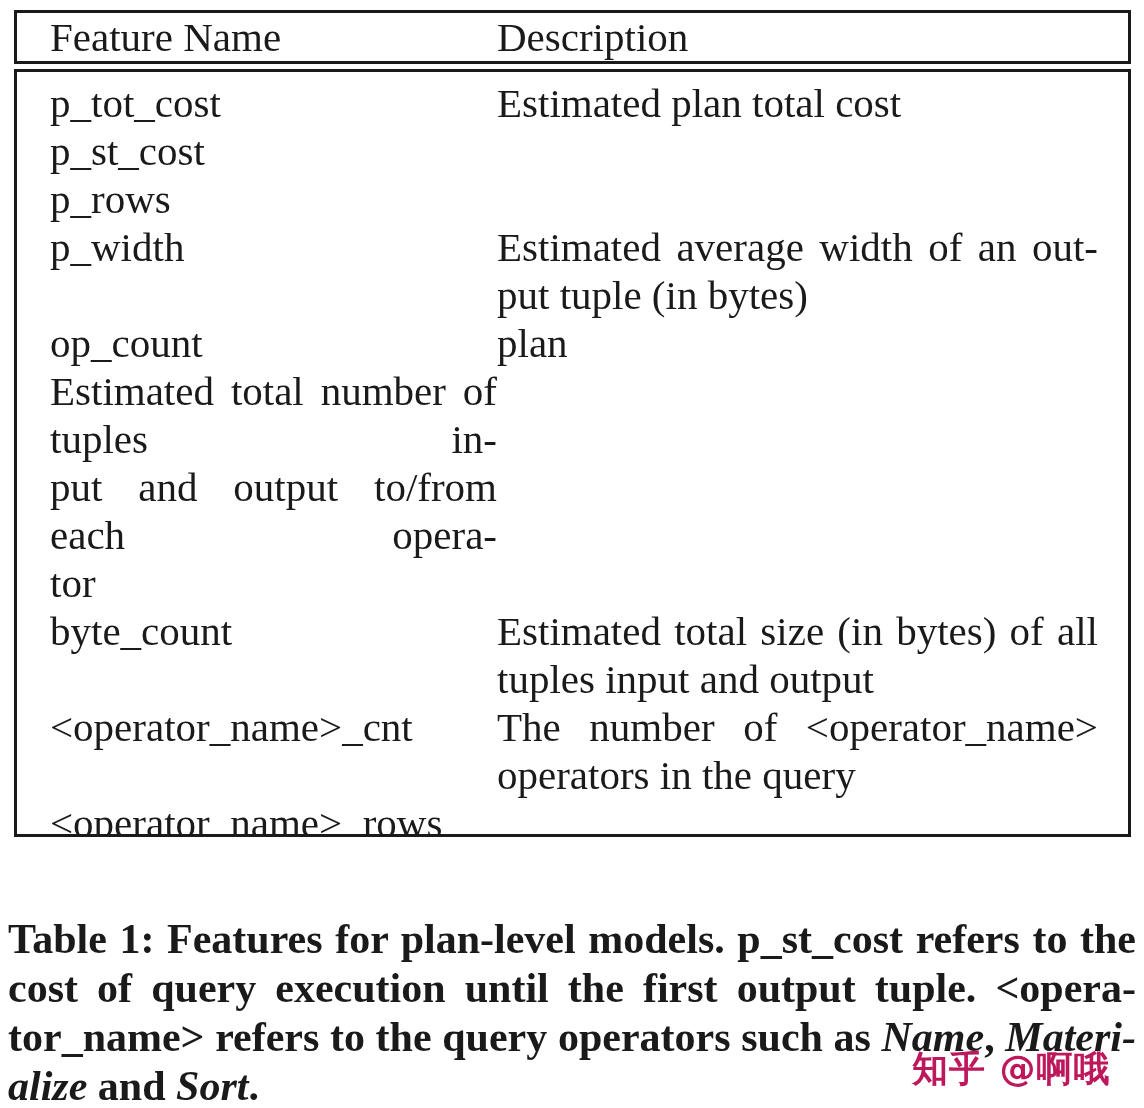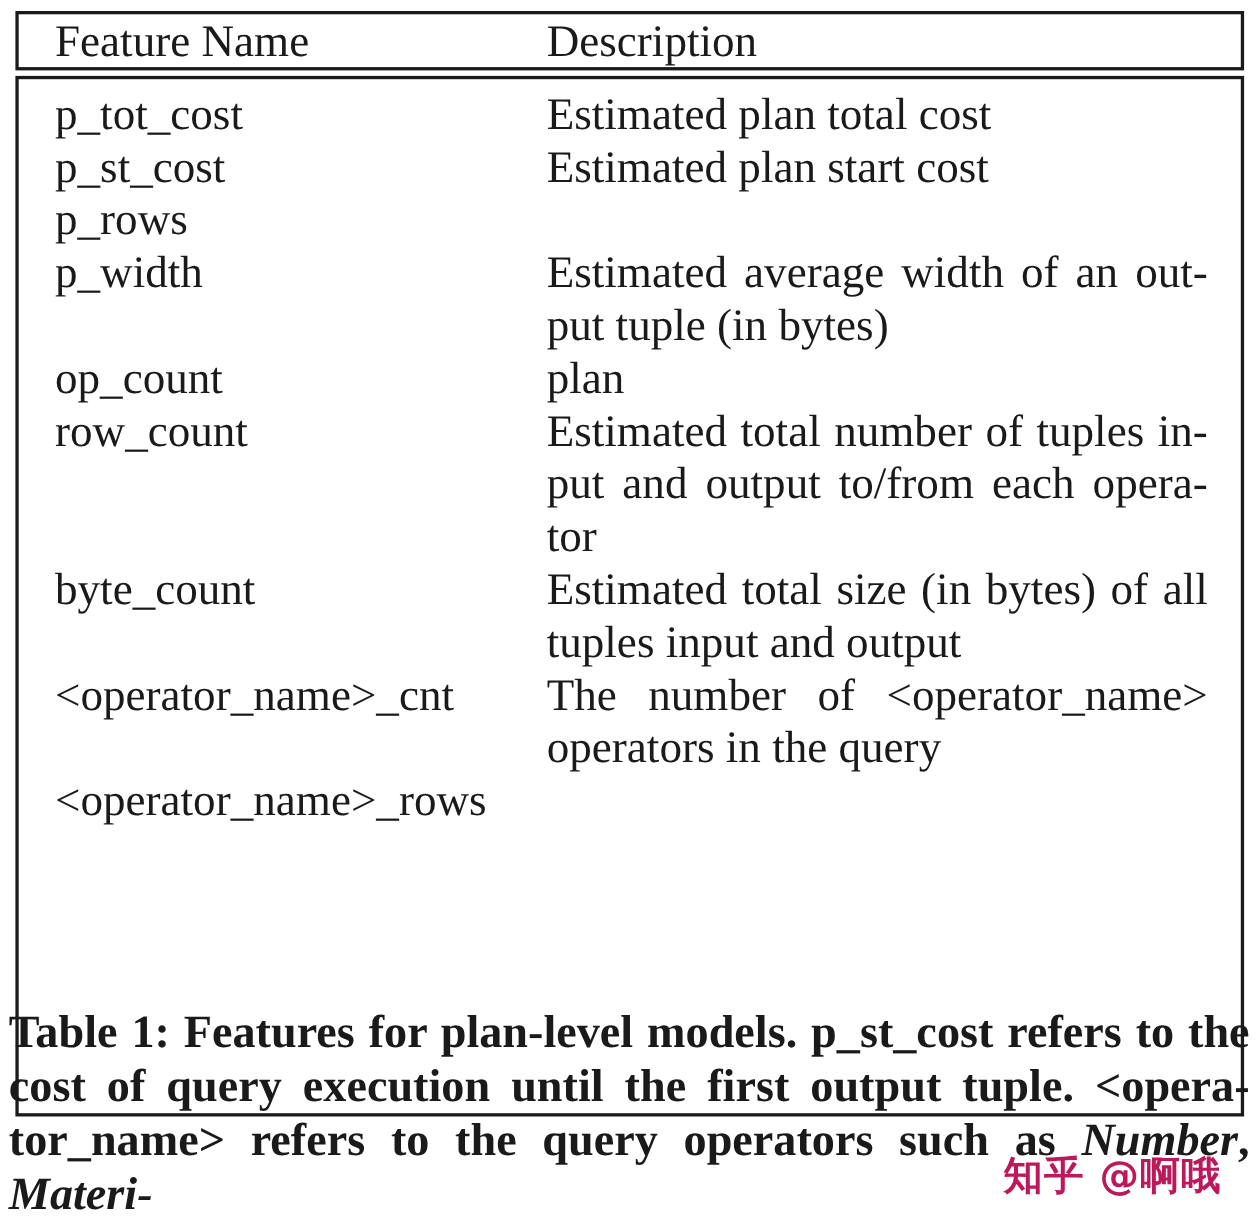--- a/index.html
+++ b/index.html
@@ -20,21 +20,21 @@
     height: 54px;
     display: grid;
     grid-template-columns: 447px 1fr;
     align-items: center;
     padding: 0 30px 0 33px;
     font-size: 42px;
     margin-bottom: 5px;
   }
   .tbody-box {
     border: 3px solid #1a1a1a;
-    height: 946px;
+    height: 768px;
     padding: 7px 30px 0 33px;
     overflow: hidden;
   }
   .row { display: grid; grid-template-columns: 447px 1fr; align-items: start; }
   .feat, .desc-line {
     font-size: 41px;
     line-height: 48px;
     white-space: nowrap;
   }
   .desc-line { white-space: normal; }
@@ -76,42 +76,38 @@
     </div>
     <div class="tbody-box" id="tbody">
         <div class="row">
           <div class="feat">p_tot_cost</div>
           <div class="desc">
             <div class="desc-line">Estimated plan total cost</div>
           </div>
         </div>
         <div class="row">
           <div class="feat">p_st_cost</div>
-          <div class="desc">
-            <div class="desc-line">Estimated plan start cost</div>
-          </div>
         </div>
         <div class="row">
           <div class="feat">p_rows</div>
         </div>
         <div class="row">
           <div class="feat">p_width</div>
           <div class="desc">
             <div class="desc-line just">Estimated average width of an out-</div>
             <div class="desc-line">put tuple (in bytes)</div>
           </div>
         </div>
         <div class="row">
           <div class="feat">op_count</div>
           <div class="desc">
             <div class="desc-line">plan</div>
           </div>
         </div>
         <div class="row">
-          <div class="feat">row_count</div>
           <div class="desc">
             <div class="desc-line just">Estimated total number of tuples in-</div>
             <div class="desc-line just">put and output to/from each opera-</div>
             <div class="desc-line">tor</div>
           </div>
         </div>
         <div class="row">
           <div class="feat">byte_count</div>
           <div class="desc">
             <div class="desc-line just">Estimated total size (in bytes) of all</div>
@@ -127,19 +123,19 @@
         </div>
         <div class="row">
           <div class="feat">&lt;operator_name&gt;_rows</div>
         </div>
       </div>
   </div>
 
   <div class="caption" id="caption">
       <div class="cap-line just"><span>Table 1: Features for plan-level models. p_st_cost refers to the</span></div>
       <div class="cap-line just"><span>cost of query execution until the first output tuple.  &lt;opera-</span></div>
-      <div class="cap-line just"><span>tor_name&gt; refers to the query operators such as </span><span class="it">Number</span><span>, </span><span class="it">Materi-</span></div>
+      <div class="cap-line just"><span>tor_name&gt; refers to the query operators such as </span><span class="it">Name</span><span>, </span><span class="it">Materi-</span></div>
       <div class="cap-line"><span class="it">alize</span><span> and </span><span class="it">Sort</span><span>.</span></div>
     </div>
 
   <div class="watermark" style="color: #be185d; text-align: right;">知乎 @啊哦</div>
 
 </div>
 
 </body></html>

